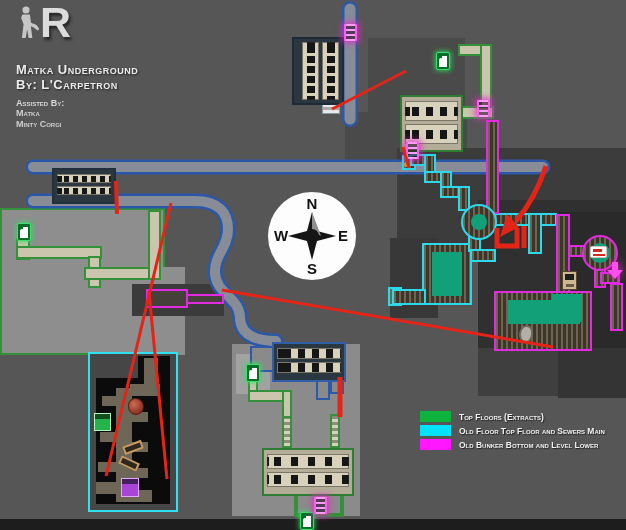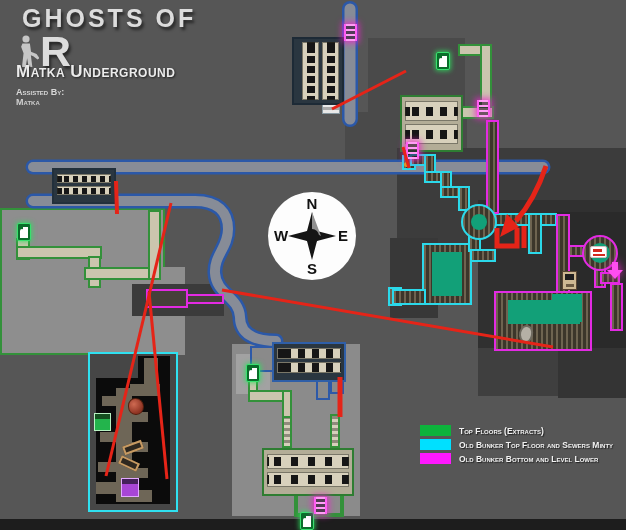--- a/index.html
+++ b/index.html
@@ -55,25 +55,25 @@
   .ic-wood{width:20px;height:9px;background:#2e2820;border:2px solid #c79a62;}
   .ic-boulder{width:14px;height:18px;background:#b5b0a5;border:2px solid #6e6a5f;border-radius:50% 50% 46% 54%;transform:rotate(12deg);}
   .ic-dot{width:5px;height:5px;background:#d79a2a;border-radius:50%;}
 
   .logo{left:12px;top:4px;color:#dcdcdc;}
   .logo-top{margin-left:10px;font-size:25px;font-weight:700;letter-spacing:3px;text-shadow:2px 3px 3px rgba(0,0,0,.55);}
   .logo-main{display:flex;align-items:flex-end;font-size:43px;font-weight:700;letter-spacing:2px;line-height:.82;text-shadow:2px 3px 3px rgba(0,0,0,.55);}
   .logo-main svg{margin:0 1px;}
 
   .titleblock{left:16px;top:62px;color:#ececec;}
-  .map-name,.map-author{font-size:17px;font-weight:700;font-variant:small-caps;letter-spacing:.5px;line-height:1.18;text-shadow:1px 1px 2px #222;}
+  .map-name,.map-author{font-size:13px;font-weight:700;font-variant:small-caps;letter-spacing:.5px;line-height:1.18;text-shadow:1px 1px 2px #222;}
   .assist-label{margin-top:5px;font-size:9px;font-weight:700;font-variant:small-caps;color:#d8d8d8;}
   .assist-name{font-size:9px;font-weight:700;font-variant:small-caps;color:#cfcfcf;line-height:1.3;}
 
-  .legend{left:420px;top:425px;text-align:right;}
+  .legend{left:420px;top:411px;text-align:right;}
   .lrow{display:flex;align-items:center;height:11px;margin-bottom:3px;}
   .swatch{width:31px;height:11px;margin-right:8px;flex:none;}
   .llabel{font-size:8.5px;font-weight:700;font-variant:small-caps;color:#f2f2f2;white-space:nowrap;text-shadow:1px 1px 1px #222;}
 </style>
 </head>
 <body>
 
 <div id="stage">
 
   <svg class="roads" width="626" height="530" viewBox="0 0 626 530">
@@ -108,44 +108,45 @@
       <path d="M403 147 L409 168" stroke-width="3"></path>
       <path d="M340 377 L340 417" stroke-width="5"></path>
       <path d="M546 166 C538 190 529 206 516 221" stroke-width="5"></path>
       <path d="M497 228 L497 246 L517 246 L517 228" stroke-width="5"></path>
       <path d="M524 226 L524 248" stroke-width="5"></path>
     </g>
     <polygon points="500,237 519,227 507,214" fill="#e52418"></polygon>
   </svg>
 
   <div class="logo">
-    <div class="logo-top">GHOSTS OF</div>
     <div class="log o-main logo-main">
       <svg width="26" height="36" viewBox="0 0 16 20">
         <circle cx="8" cy="2.6" r="2.2" fill="#c6c6c6"></circle>
         <path d="M5.8 5.4 h4.6 l0.7 5 3.4 1.4 1.8 2.6 -1.2 0.9 -2.6 -2.1 -1.5 -0.6 0.9 7.2 h-2.3 l-0.9 -5.4 -0.9 5.4 h-2.3 l1 -8.4 -1.5 -4z" fill="#c6c6c6"></path>
       </svg>
       <span>R</span>
     </div>
   </div>
 
   <div class="titleblock">
     <div class="map-name">Matka Underground</div>
+    <div class="map-author">By: L'Carpetron</div>
     <div class="assist-label">Assisted By:</div>
     <div class="assist-name">Matka</div>
+    <div class="assist-name">Minty Corgi</div>
   </div>
 
   <div class="legend">
     <div class="lrow">
       <span class="swatch" style="background: rgb(13, 179, 60);"></span>
       <span class="llabel">Top Floors (Extracts)</span>
     </div>
     <div class="lrow">
       <span class="swatch" style="background: rgb(0, 224, 255);"></span>
-      <span class="llabel">Old Bunker Top Floor and Sewers Minty</span>
+      <span class="llabel">Old Floor Top Floor and Sewers Main</span>
     </div>
     <div class="lrow">
       <span class="swatch" style="background: rgb(255, 24, 255);"></span>
       <span class="llabel">Old Bunker Bottom and Level Lower</span>
     </div>
   </div>
 
 <div class="zone " style="left: 368px; top: 38px; width: 97px; height: 126px; background: rgb(74, 74, 74);"></div>
     <div class="zone " style="left: 345px; top: 112px; width: 122px; height: 52px; background: rgb(74, 74, 74);"></div>
     <div class="zone " style="left: 397px; top: 148px; width: 229px; height: 114px; background: rgb(60, 60, 60);"></div>

